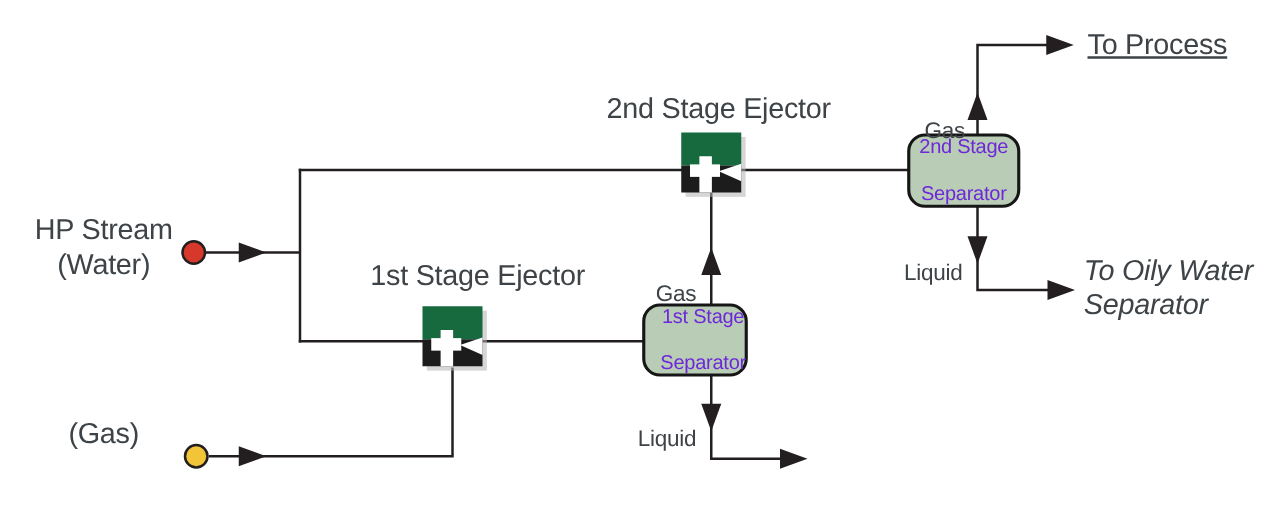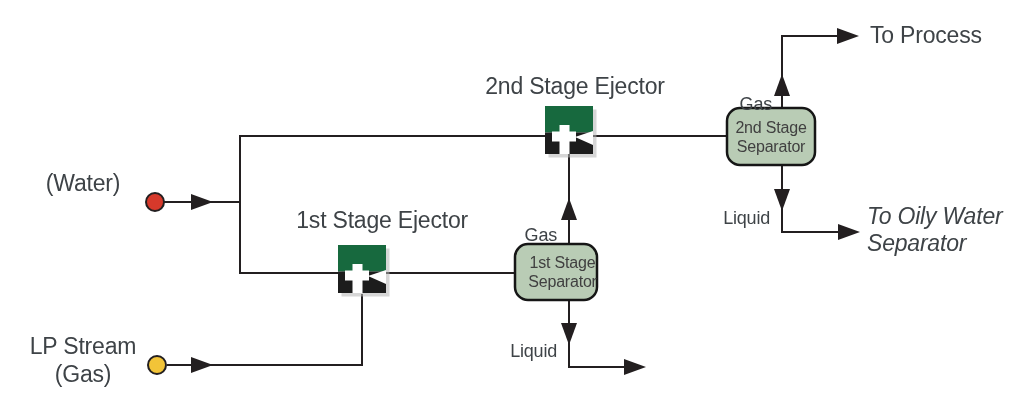--- a/index.html
+++ b/index.html
@@ -17,23 +17,23 @@
     letter-spacing:-0.2px;
     white-space:nowrap;
   }
   .title{font-size:23px;line-height:28px;}
   .center{text-align:center;}
   .right{text-align:right;margin-top:20px;}
   .flow{font-size:18px;line-height:20px;}
   .sep-label{
     position:absolute;
     display:flex;flex-direction:column;
-    align-items:center;justify-content:center;
+    align-items:center;justify-content:space-between;
     font-size:16px;line-height:19px;
-    color:#404040;letter-spacing:-0.2px;
+    color:#6d28d9;letter-spacing:-0.2px;
   }
   .block{display:block;}
 </style>
 </head>
 <body>
 
 <div id="canvas">
 
   <svg id="diagram-svg" width="1024" height="415" viewBox="0 0 1024 415">
 
@@ -78,25 +78,25 @@
       <rect x="3.5" y="3.5" width="48" height="48" fill="#b4b4b4" opacity="0.55"></rect>
       <rect x="0" y="0" width="48" height="26.5" fill="#17693e"></rect>
       <rect x="0" y="26.5" width="48" height="21.5" fill="#1c1c1c"></rect>
       <rect x="14.5" y="19" width="10" height="29" fill="#ffffff"></rect>
       <rect x="7" y="25.5" width="24" height="10" fill="#ffffff"></rect>
       <polygon points="30,31 48,25 48,39" fill="#ffffff"></polygon>
     </g>
   </svg>
 
   <div class="lbl title center" style="left:6px;top:169px;width:154px;">
+    <span class="block">HP Stream</span>
     <span class="block">(Water)</span>
   </div>
 
   <div class="lbl title center" style="left:6px;top:332px;width:154px;">
-    <span class="block">LP Stream</span>
     <span class="block">(Gas)</span>
   </div>
 
   <div class="lbl title center" style="left:268px;top:206px;width:200px;text-align:right;">1st Stage Ejector</div>
 
   <div class="lbl title center" style="left:475px;top:72px;width:200px;">2nd Stage Ejector</div>
 
   <div class="sep-label" style="left:515px;top:244px;width:95px;height:56px;">
     <span class="block">1st Stage</span>
     <span class="block">Separator</span>
@@ -108,20 +108,20 @@
   </div>
 
   <div class="lbl flow right" style="left:497px;top:205px;width:60px;">Gas</div>
 
   <div class="lbl flow right" style="left:487px;top:321px;width:70px;">Liquid</div>
 
   <div class="lbl flow right" style="left:712px;top:74px;width:60px;">Gas</div>
 
   <div class="lbl flow right" style="left:700px;top:188px;width:70px;">Liquid</div>
 
-  <div class="lbl title" style="left:870px;top:21px;">To Process</div>
+  <div class="lbl title" style="left:870px;top:21px;text-decoration:underline;">To Process</div>
 
   <div class="lbl title" style="left:867px;top:203px;line-height:27px;font-style:italic;">
     <span class="block">To Oily Water</span>
     <span class="block">Separator</span>
   </div>
 
 </div>
 
 </body></html>

